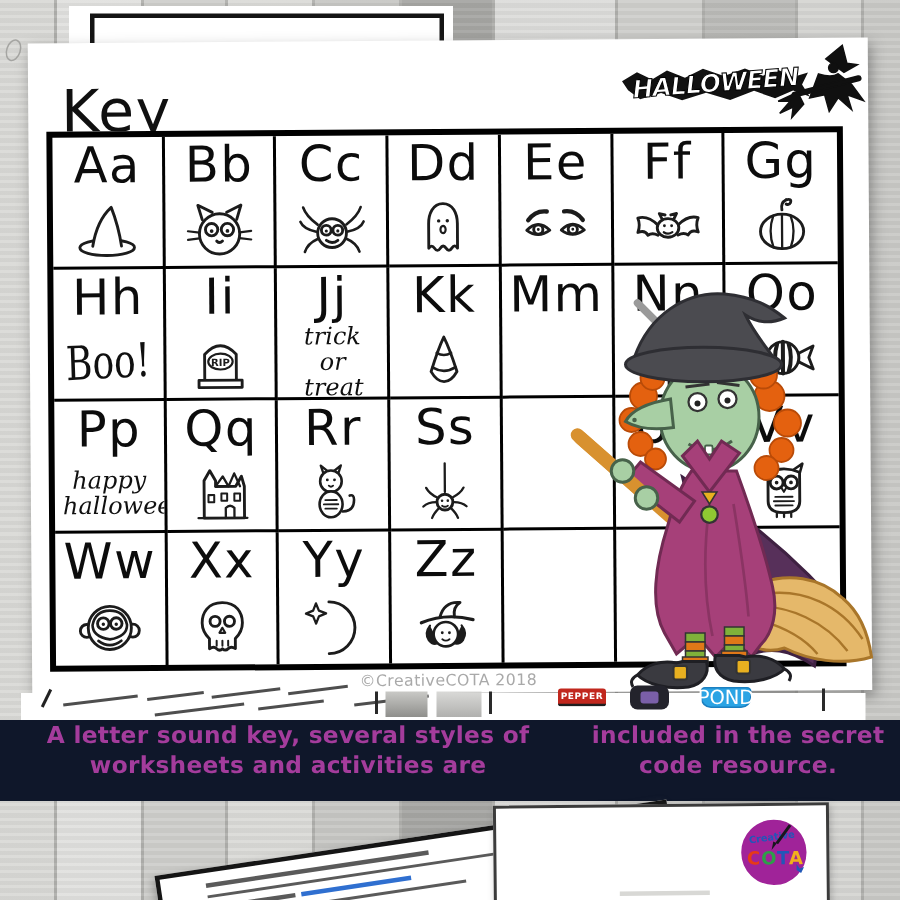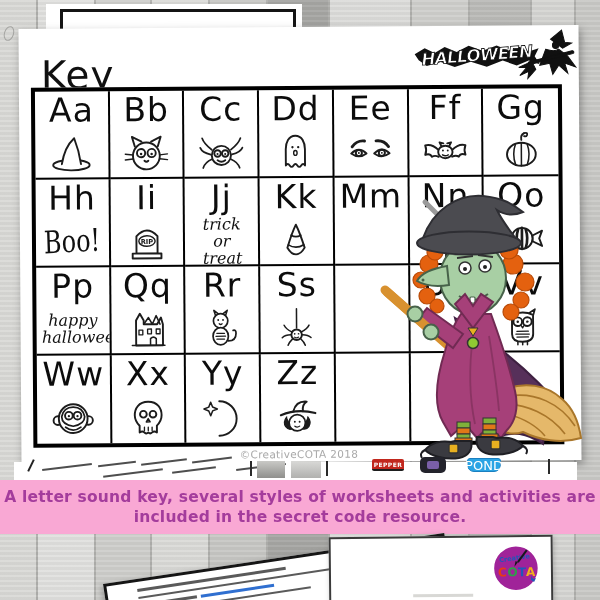--- a/index.html
+++ b/index.html
@@ -41,21 +41,21 @@
 .witch{position:absolute;left:373px;top:186px;width:212px;height:276px;z-index:30}
 .strip{position:absolute;left:14px;top:462px;width:563px;height:18px;background:#fff;z-index:5}
 .bar{position:absolute;height:2.2px;background:#4e4e4e;transform:rotate(-7deg);z-index:36}
 .slash{position:absolute;width:2px;height:13px;background:#222;transform:rotate(26deg);z-index:36}
 .tick{position:absolute;width:2px;height:15px;background:#2a2a2a;z-index:36}
 .thumb{position:absolute;height:17px;z-index:36;background:linear-gradient(180deg,#c9c9c6,#8f8f8c)}
 .logo-pepper{position:absolute;left:372px;top:459px;width:32px;height:12px;background:#c1271d;border-bottom:2px solid #1e1e1e;border-radius:2px;color:#fff;font-size:6px;font-weight:bold;display:flex;align-items:center;justify-content:center;letter-spacing:.4px;z-index:36}
 .logo-dark{position:absolute;left:420px;top:457px;width:26px;height:16px;background:#23232c;border-radius:5px;z-index:36}
 .logo-dark i{position:absolute;left:7px;top:4px;width:12px;height:8px;background:#7a5fa8;border-radius:2px}
 .logo-pond{position:absolute;left:467px;top:458px;width:34px;height:14px;background:#2ba4e4;border:1.5px solid #1b7fc0;border-radius:3px 3px 7px 7px;color:#fff;font-size:13px;font-weight:normal;display:flex;align-items:center;justify-content:center;z-index:36}
-.caption{position:absolute;left:0;top:480px;width:600px;height:54px;background:#f9a8d4;display:flex;flex-direction:column;justify-content:center;text-align:center;z-index:40}
+.caption{position:absolute;left:0;top:480px;width:600px;height:54px;background:#0f172a;display:flex;flex-direction:row;justify-content:center;text-align:center;z-index:40}
 .caption div{color:#a43c9c;font-weight:bold;font-size:15.5px;line-height:20px;letter-spacing:.2px}
 .pageBL{position:absolute;left:103px;top:584px;width:345px;height:170px;background:#fff;border:3px solid #151515;transform:rotate(-8.5deg);transform-origin:0 0;box-shadow:-2px 2px 6px rgba(80,80,80,.4);z-index:41;padding:7px 0 0 30px}
 .pageBL .r{height:2.5px;background:#5a5a5a;margin-bottom:5px}
 .pageBL .blue{background:#2f6fd0}
 .pageBR{position:absolute;left:329px;top:536px;width:224px;height:80px;background:#fff;border:2px solid #3b3b3b;transform:rotate(-0.6deg);z-index:42;box-shadow:1px 2px 5px rgba(80,80,80,.35)}
 .cota{position:absolute;right:10px;top:6px;width:50px;height:50px}
 .minibar{position:absolute;left:82px;top:56px;width:60px;height:3px;background:#d8d8d5}
 </style>
 </head>
 <body>

